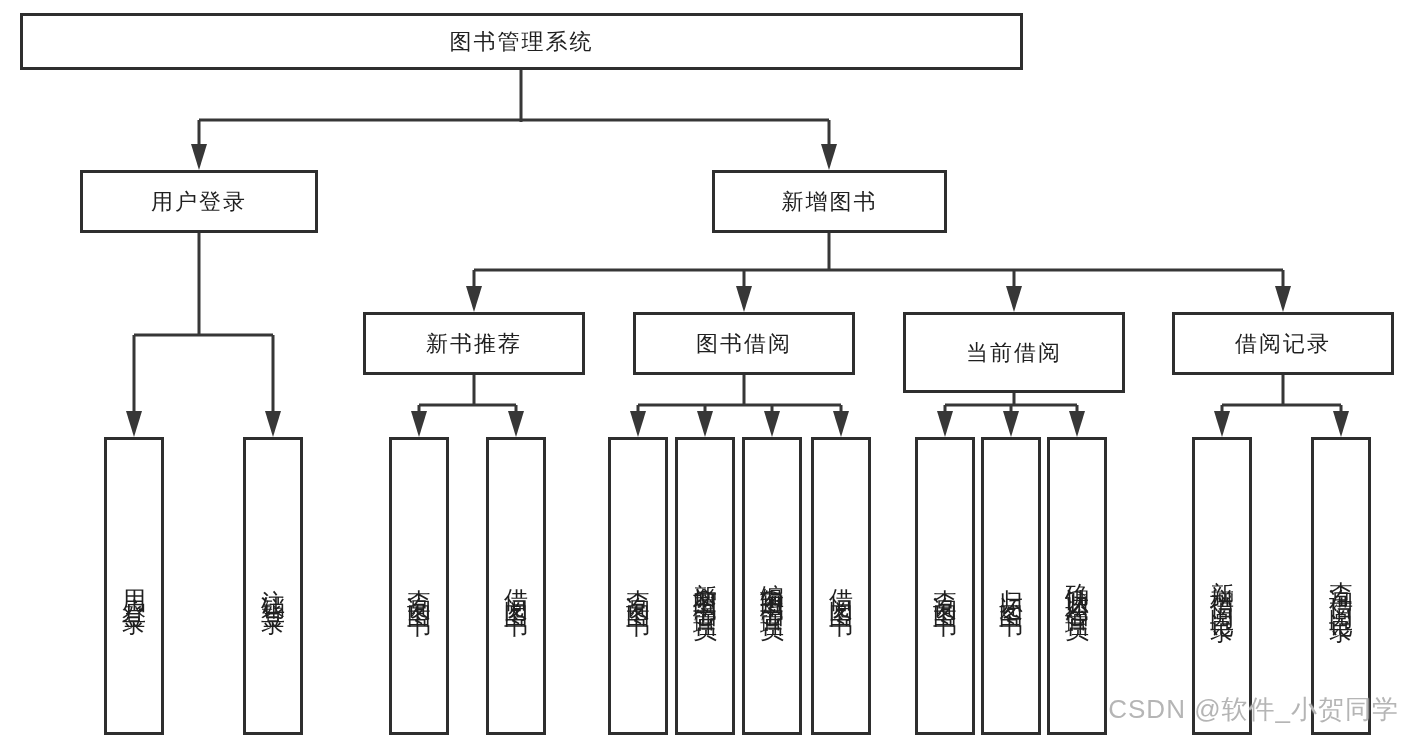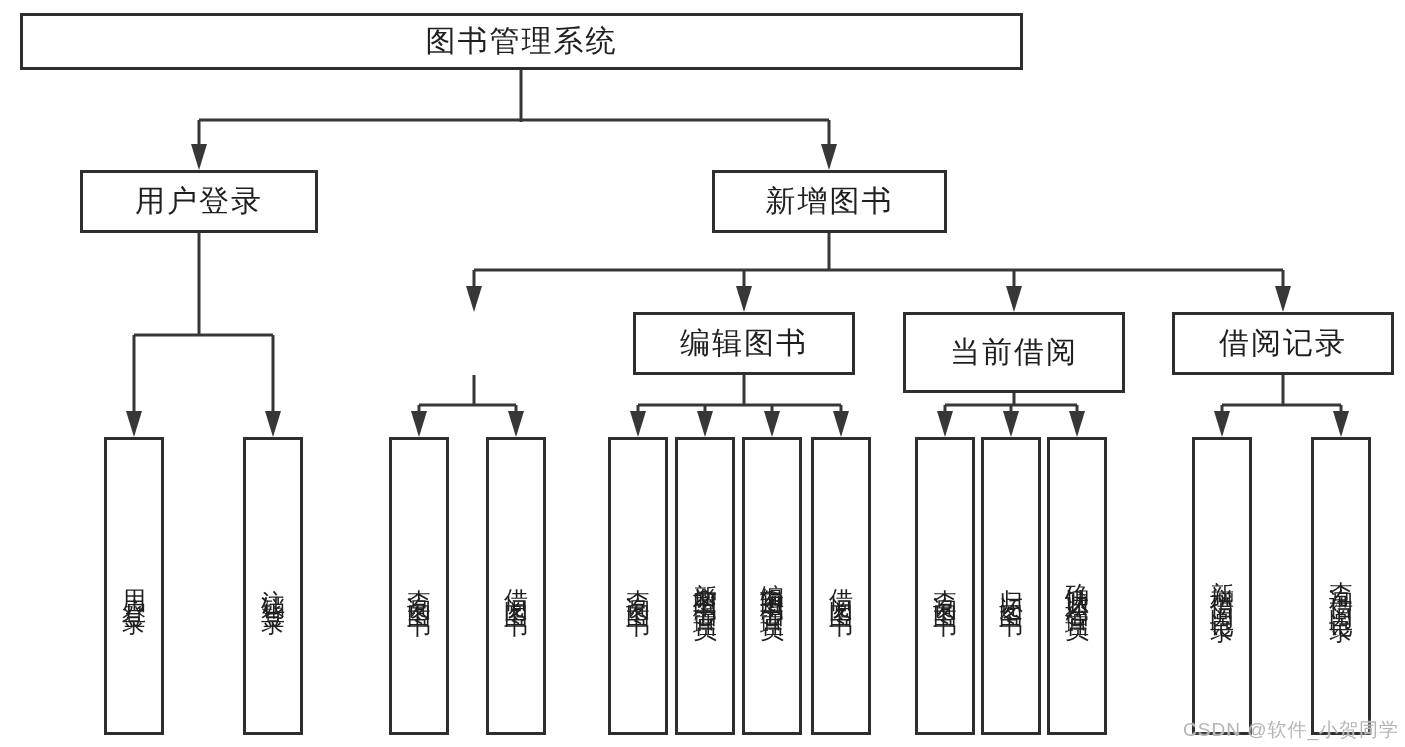--- a/index.html
+++ b/index.html
@@ -8,30 +8,30 @@
     font-family:"Liberation Sans",sans-serif;overflow:hidden;
   }
   svg.connectors{position:absolute;left:0;top:0;width:1405px;height:747px;}
   .connectors path{stroke:var(--line,#373737);stroke-width:3;fill:none;}
   .connectors polygon{fill:var(--line,#373737);stroke:none;}
   .node{
     position:absolute;background:#fff;border:3px solid var(--box-border,#2e2e2e);
     box-sizing:border-box;display:flex;align-items:center;justify-content:center;
     color:var(--text,#1f1f1f);
   }
-  .hbox .lbl{font-size:30px;letter-spacing:2px;white-space:nowrap;}
+  .hbox .lbl{font-size:22px;letter-spacing:2px;white-space:nowrap;}
   .vbox{width:60px;height:298px;}
   .vbox .lbl{
     writing-mode:vertical-rl;text-orientation:mixed;
     font-size:24px;letter-spacing:8px;line-height:1;
   }
   .vbox .lbl.tight{letter-spacing:5px;}
   .watermark{
-    position:absolute;right:6px;bottom:4px;z-index:10;
-    font-size:19px;letter-spacing:1px;color:var(--watermark,#b5b5b5);
+    position:absolute;right:6px;bottom:20px;z-index:10;
+    font-size:26px;letter-spacing:1px;color:var(--watermark,#b5b5b5);
     text-shadow:0 0 2px #ffffff;
   }
 </style>
 </head>
 <body>
 
 <div class="canvas">
 
   <svg class="connectors" viewBox="0 0 1405 747">
 
@@ -73,22 +73,25 @@
     <span class="lbl">图书管理系统</span>
   </div>
 
   <div class="node hbox" style="left:80px;top:170px;width:238px;height:63px">
     <span class="lbl">用户登录</span>
   </div>
   <div class="node hbox" style="left:712px;top:170px;width:235px;height:63px">
     <span class="lbl">新增图书</span>
   </div>
 
+  <div class="node hbox" style="left:363px;top:312px;width:222px;height:63px">
+    <span class="lbl">新书推荐</span>
+  </div>
   <div class="node hbox" style="left:633px;top:312px;width:222px;height:63px">
-    <span class="lbl">编辑图书</span>
+    <span class="lbl">图书借阅</span>
   </div>
   <div class="node hbox" style="left:903px;top:312px;width:222px;height:81px">
     <span class="lbl">当前借阅</span>
   </div>
   <div class="node hbox" style="left:1172px;top:312px;width:222px;height:63px">
     <span class="lbl">借阅记录</span>
   </div>
 
   <div class="node vbox" style="left:104px;top:437px">
     <span class="lbl">用户登录</span>

